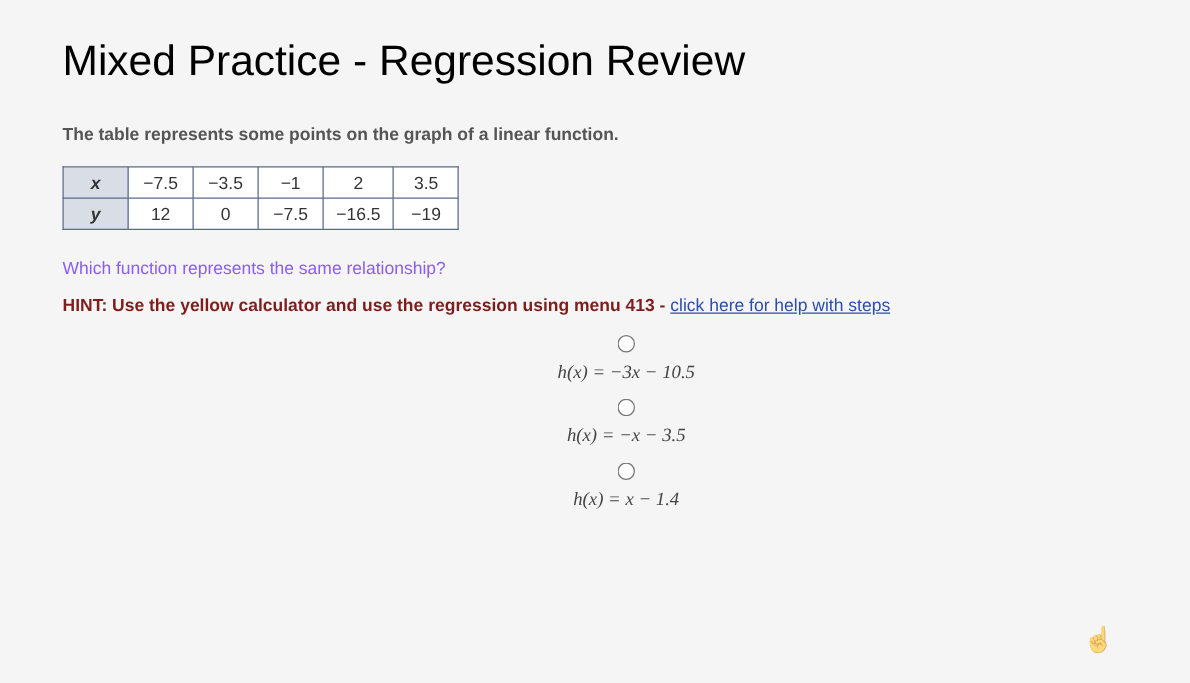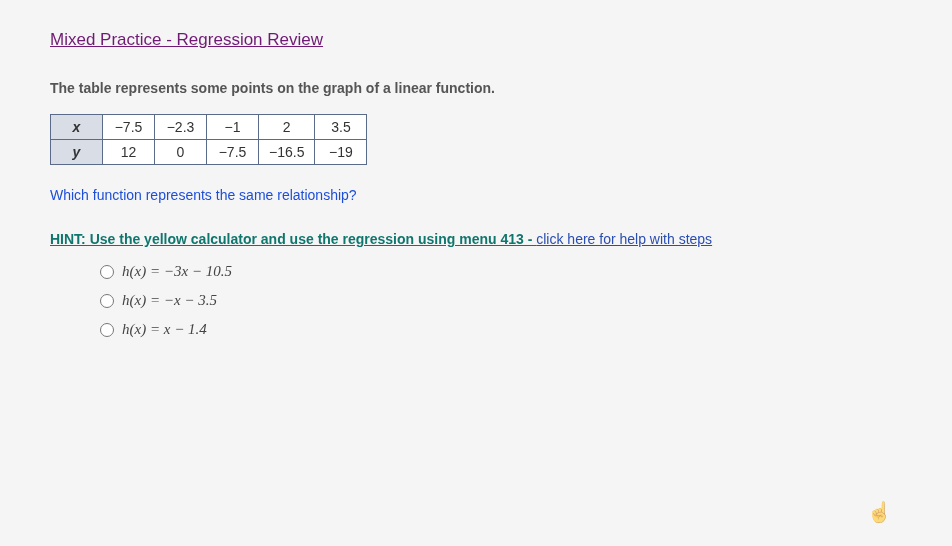--- a/index.html
+++ b/index.html
@@ -6,25 +6,24 @@
     body {
       font-family: Arial, Helvetica, sans-serif;
       background: #f5f5f5;
       width: 952px;
       height: 546px;
       padding: 30px 50px;
       color: #333;
       position: relative;
     }
     h1[data-name="page-title"] {
-      font-size: 17px;
+      font-size: 34px;
       font-weight: 500;
-      color: #701a75;
+      color: #000000;
       margin-bottom: 30px;
-      text-decoration: underline;
     }
     p[data-name="intro-text"] {
       font-size: 14px;
       color: #555;
       margin-bottom: 18px;
       font-weight: bold;
     }
     table[data-name="data-table"] {
       border-collapse: collapse;
       margin-bottom: 22px;
@@ -39,47 +38,47 @@
       background: #fff;
       color: #333;
     }
     table[data-name="data-table"] th {
       background: #d8dde6;
       font-style: italic;
       font-weight: bold;
     }
     p[data-name="question-text"] {
       font-size: 14px;
-      color: #1d4ed8;
-      margin-bottom: 28px;
+      color: #8b5cf6;
+      margin-bottom: 14px;
     }
     p[data-name="hint-line"] {
       font-size: 14px;
       margin-bottom: 16px;
     }
     p[data-name="hint-line"] .hint {
-      color: #0f766e;
+      color: #7f1d1d;
       font-weight: bold;
-      text-decoration: underline;
     }
     p[data-name="hint-line"] a {
       color: #2a4db0;
       text-decoration: underline;
       cursor: pointer;
     }
     .options {
       padding-left: 50px;
     }
     .option {
       display: flex;
       align-items: center;
       gap: 8px;
       margin-bottom: 12px;
       font-size: 15px;
       color: #444;
+      flex-direction: column;
     }
     .option input[type="radio"] {
       width: 14px;
       height: 14px;
       cursor: pointer;
     }
     .option label {
       font-style: italic;
       font-family: 'Times New Roman', serif;
       cursor: pointer;
@@ -97,21 +96,21 @@
 
 <h1 data-name="page-title">Mixed Practice - Regression Review</h1>
 
 <p data-name="intro-text">The table represents some points on the graph of a linear function.</p>
 
 <table data-name="data-table">
   <tbody>
       <tr data-name="table-row">
     <th data-name="row-header-x">x</th>
     <td data-name="cell">−7.5</td>
-    <td data-name="cell">−2.3</td>
+    <td data-name="cell">−3.5</td>
     <td data-name="cell">−1</td>
     <td data-name="cell">2</td>
     <td data-name="cell">3.5</td>
   </tr>
   <tr data-name="table-row">
     <th data-name="row-header-y">y</th>
     <td data-name="cell">12</td>
     <td data-name="cell">0</td>
     <td data-name="cell">−7.5</td>
     <td data-name="cell">−16.5</td>

